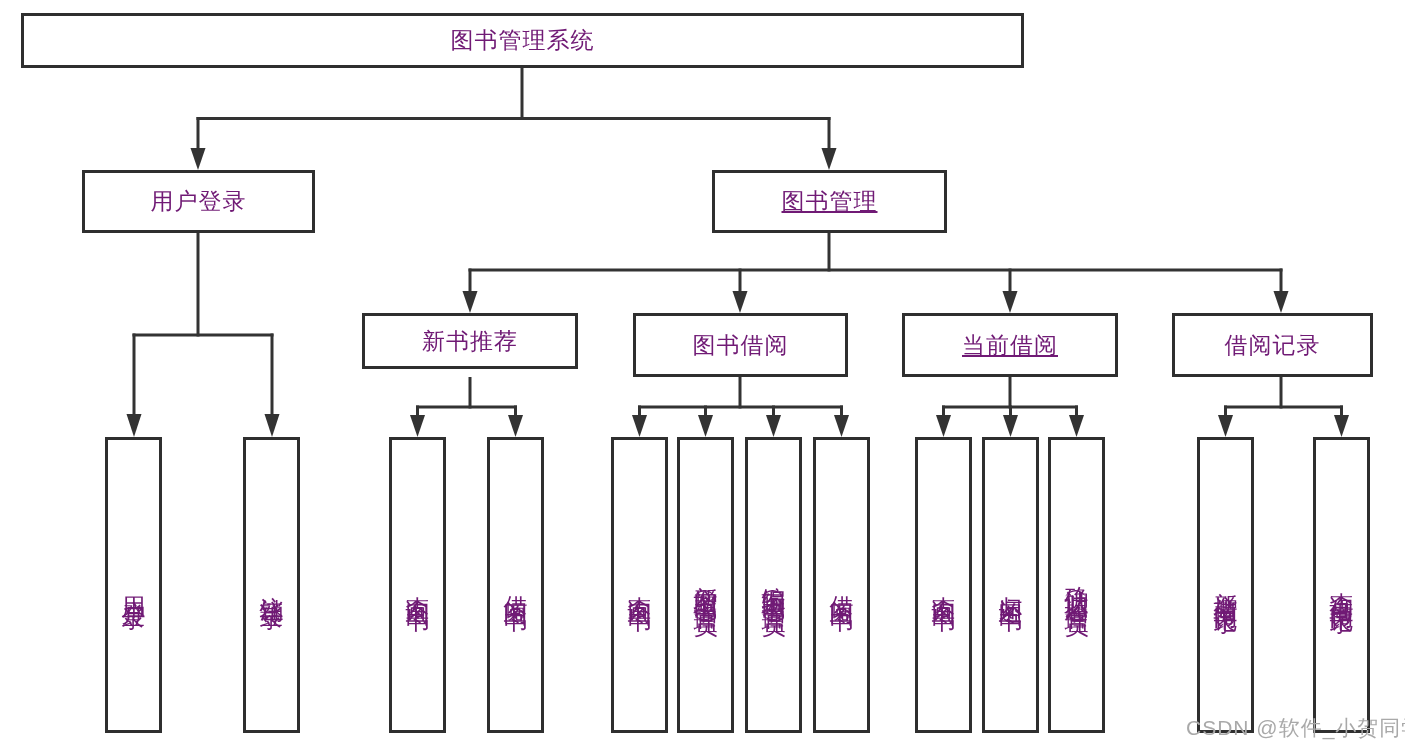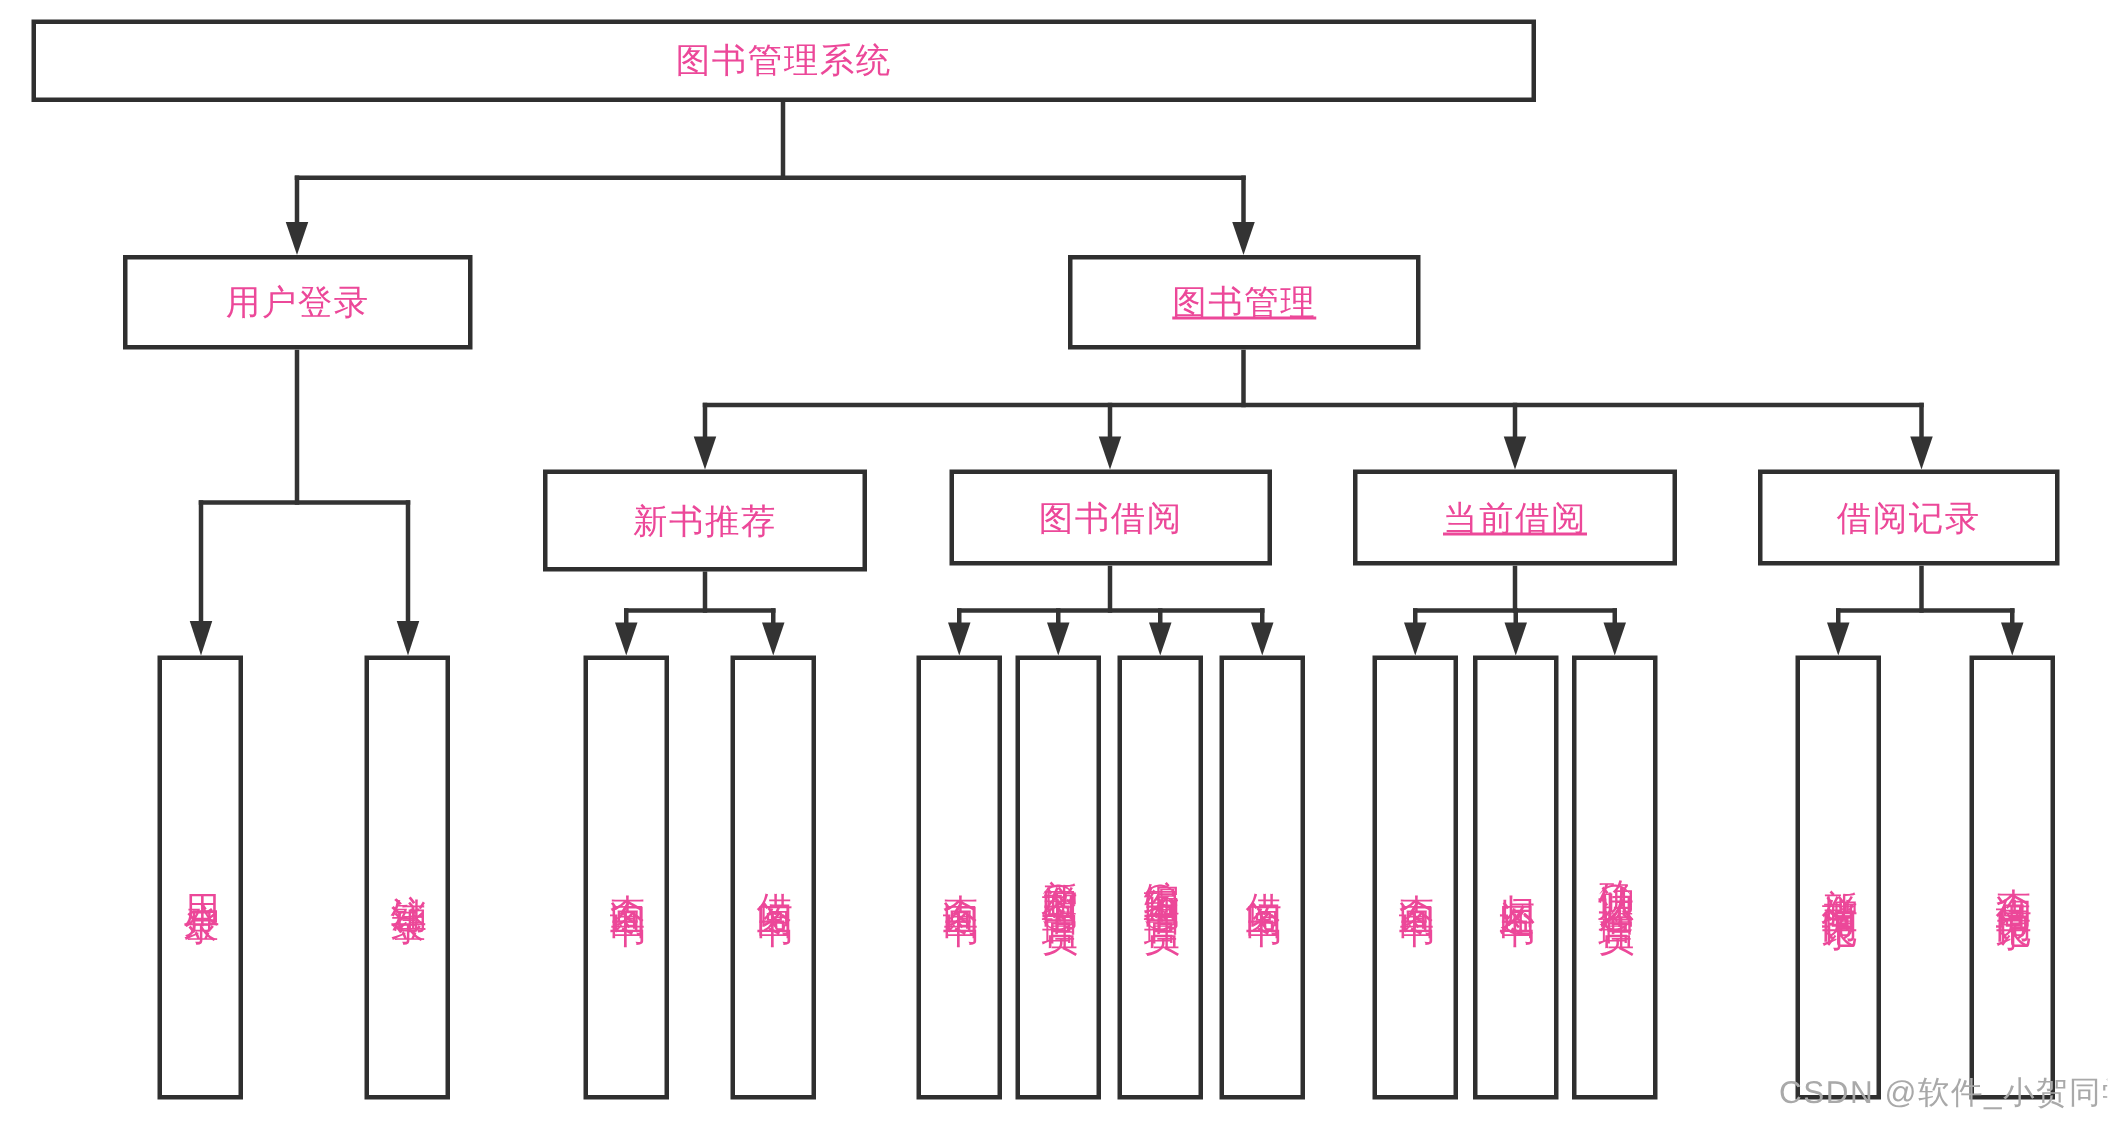--- a/index.html
+++ b/index.html
@@ -9,21 +9,21 @@
     height: 747px;
     background: #ffffff;
     font-family: "Liberation Sans", sans-serif;
     overflow: hidden;
   }
   .box {
     position: absolute;
     box-sizing: border-box;
     border: 3px solid #2f2f2f;
     background: #ffffff;
-    color: #ec4899;
+    color: #701a75;
     display: flex;
     align-items: center;
     justify-content: center;
     text-align: center;
   }
   .hbox { font-size: 23px; letter-spacing: 1px; }
   .vbox {
     writing-mode: vertical-rl;
     text-orientation: mixed;
     font-size: 24px;
@@ -121,21 +121,21 @@
       <polygon points="1218,415 1233,415 1225.5,437"></polygon>
       <polygon points="1334,415 1349,415 1341.5,437"></polygon>
     </g>
   </svg>
 
   <div class="box hbox" style="left:21px; top:13px; width:1003px; height:55px;">图书管理系统</div>
 
   <div class="box hbox" style="left:82px; top:170px; width:233px; height:63px;">用户登录</div>
   <div class="box hbox" style="left:712px; top:170px; width:235px; height:63px;text-decoration:underline;">图书管理</div>
 
-  <div class="box hbox" style="left:362px; top:313px; width:216px; height:68px;">新书推荐</div>
+  <div class="box hbox" style="left:362px; top:313px; width:216px; height:56px;">新书推荐</div>
   <div class="box hbox" style="left:633px; top:313px; width:215px; height:64px;">图书借阅</div>
   <div class="box hbox" style="left:902px; top:313px; width:216px; height:64px;text-decoration:underline;">当前借阅</div>
   <div class="box hbox" style="left:1172px; top:313px; width:201px; height:64px;">借阅记录</div>
 
   <div class="box vbox" style="left:105px; top:437px; width:57px; height:296px;">用户登录</div>
   <div class="box vbox" style="left:243px; top:437px; width:57px; height:296px;">注销登录</div>
 
   <div class="box vbox" style="left:389px; top:437px; width:57px; height:296px;">查询图书</div>
   <div class="box vbox" style="left:487px; top:437px; width:57px; height:296px;">借阅图书</div>
 

